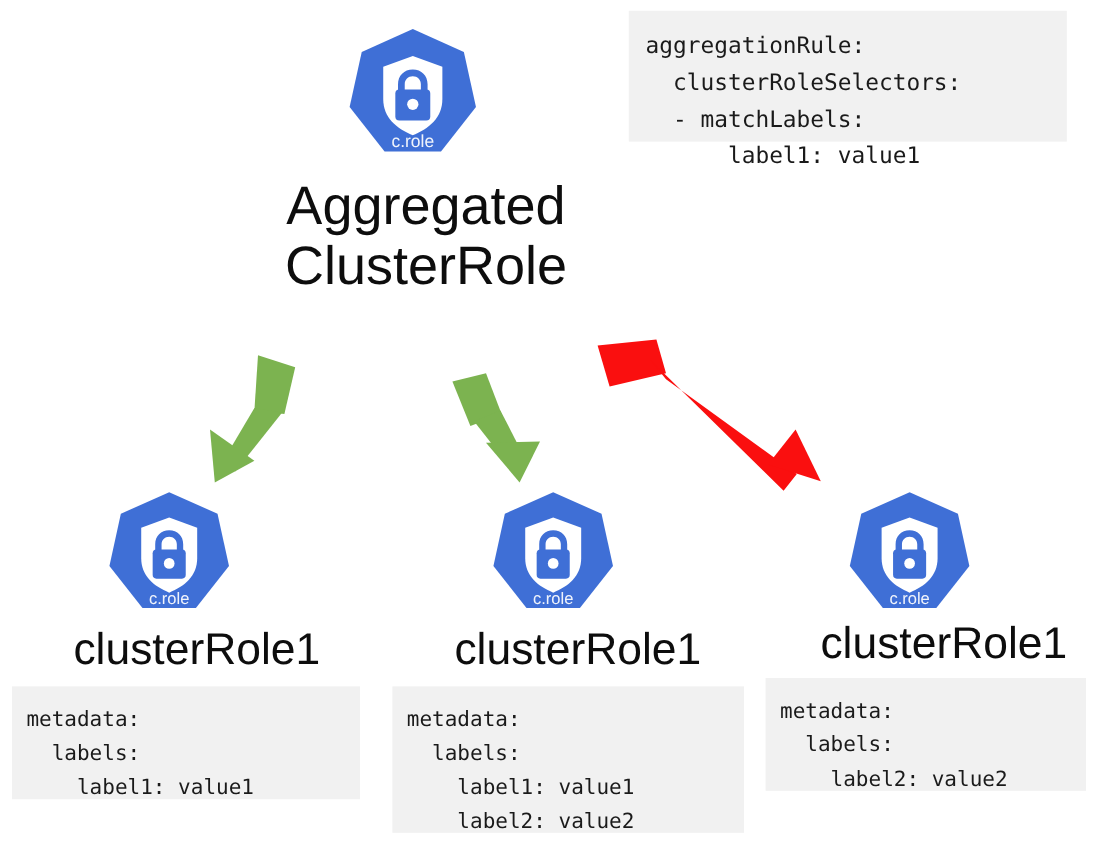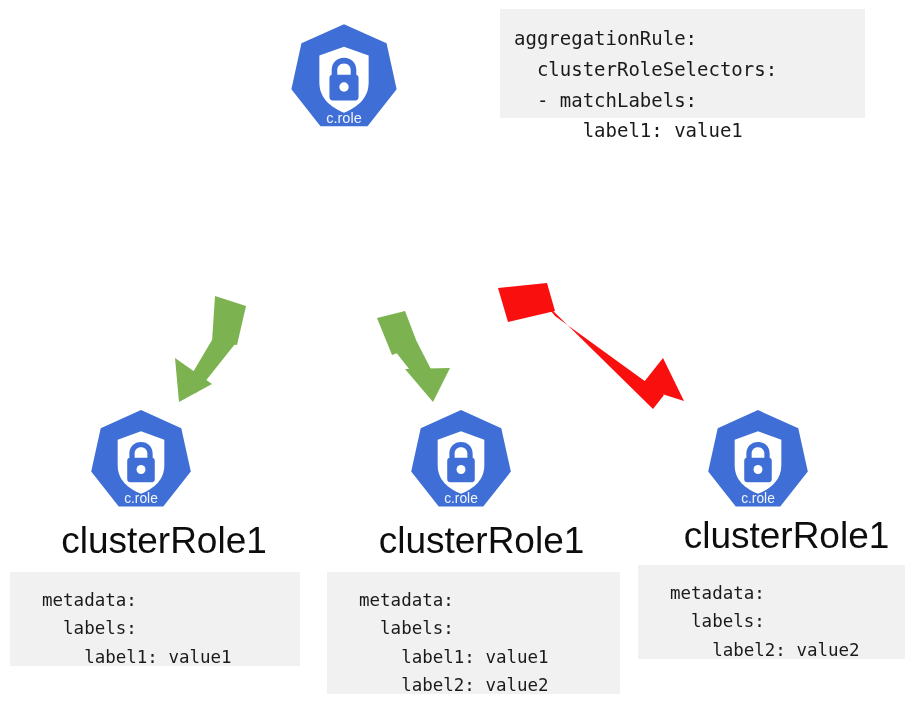--- a/index.html
+++ b/index.html
@@ -22,31 +22,31 @@
 
   
   .yaml-box {
     background: #f1f1f1;
     font-family: "DejaVu Sans Mono", monospace;
     color: #1a1a1a;
     white-space: pre;
     line-height: 1.62;
   }
   .yaml-top {
-    left: 500px;
+    left: 524px;
     top: 9px;
     width: 365px;
     height: 109px;
     font-size: 19px;
     padding: 14px 0 0 14px;
     box-sizing: border-box;
   }
   .yaml-card {
     font-size: 17.5px;
-    padding: 14px 0 10px 32px;
+    padding: 14px 0 10px 12px;
     box-sizing: border-box;
   }
   .yaml-card-1 { left: 10px;  top: 572px; width: 290px; height: 94px; }
   .yaml-card-2 { left: 327px; top: 572px; width: 293px; height: 122px; }
   .yaml-card-3 { left: 638px; top: 565px; width: 267px; height: 94px; }
 
   
   .node-title {
     color: #0d0d0d;
     text-align: center;
@@ -95,20 +95,22 @@
       <circle cx="50" cy="58" r="4.2" fill="#ffffff"></circle>
       <text x="50" y="90" text-anchor="middle" font-family="Liberation Sans, sans-serif" font-size="13" fill="#ffffff" opacity="0.92">c.role</text>
     </svg>
   </div>
 
   <div class="abs yaml-box yaml-top">aggregationRule:
   clusterRoleSelectors:
   - matchLabels:
       label1: value1</div>
 
+  <div class="abs node-title title-main">Aggregated
+ClusterRole</div>
 
   <svg class="abs arrow-layer" viewBox="0 0 921 722" width="921" height="722">
 
     <g>
       <path fill="#7cb350" d="M215,296 L246,306 L237,345 L212,342 Z"></path>
       <path fill="#7cb350" d="M212,340 L235,344 L196,393 L186,384 Z"></path>
       <path fill="#7cb350" d="M179,402 L175,358 L212,384 Z"></path>
     </g>
 
     <g>

